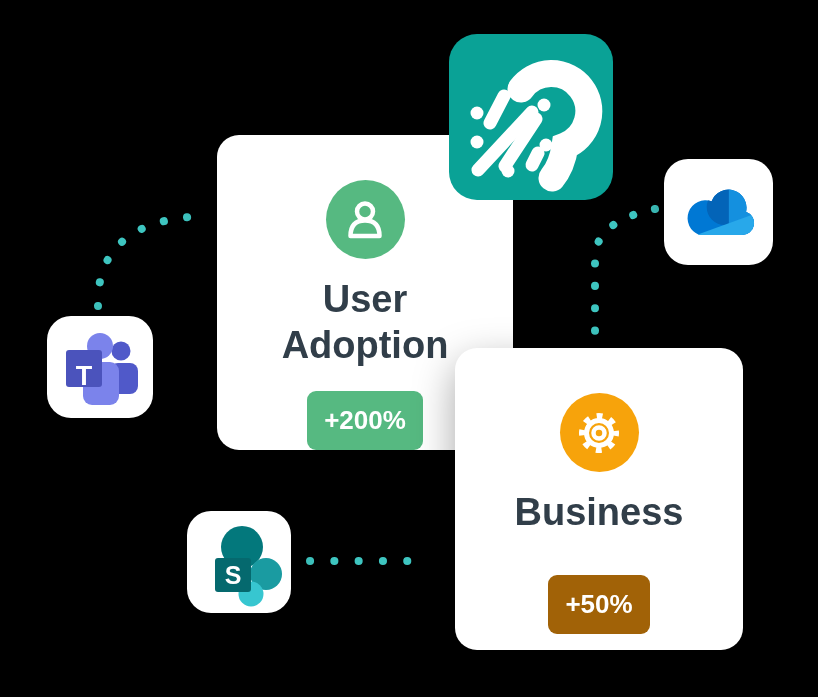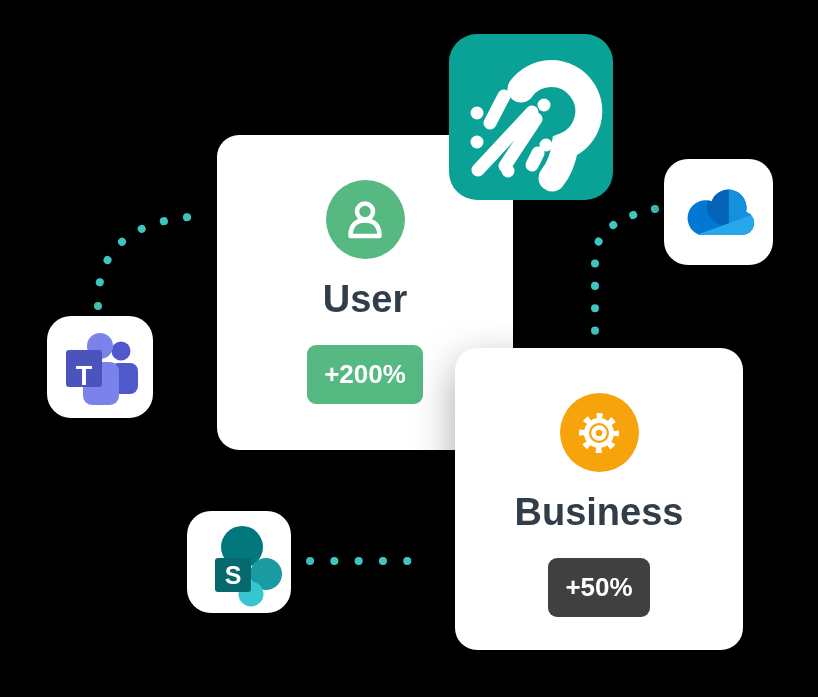--- a/index.html
+++ b/index.html
@@ -49,36 +49,37 @@
 
   <div class="card abs" style="left:217px;top:135px;width:296px;height:315px;">
     <div class="circle-icon" style="background:#56B981;margin-top:45px;">
       <svg width="48" height="48" viewBox="0 0 48 48">
         <circle cx="24" cy="15.5" r="8" fill="none" stroke="#fff" stroke-width="4.5"></circle>
         <path d="M 9.5 40 C 9.5 28 16 24.5 24 24.5 C 32 24.5 38.5 28 38.5 40 Z" fill="none" stroke="#fff" stroke-width="4.5" stroke-linejoin="round"></path>
       </svg>
     </div>
     <div class="title" style="margin-top:17px;">
       <div>User</div>
+      <div>Adoption</div>
     </div>
     <div class="badge" style="background:#56B981;margin-top:23px;">+200%</div>
   </div>
 
   <div class="card abs" style="left:455px;top:348px;width:288px;height:302px;z-index:4;">
     <div class="circle-icon" style="background:#F7A30B;margin-top:45px;">
       <svg width="56" height="56" viewBox="0 0 56 56">
         <circle cx="28" cy="28" r="16" fill="none" stroke="#fff" stroke-width="8" stroke-dasharray="5.5 7.07" stroke-dashoffset="2.7"></circle>
         <circle cx="28" cy="28" r="12.5" fill="none" stroke="#fff" stroke-width="5"></circle>
         <circle cx="28" cy="28" r="5.5" fill="none" stroke="#fff" stroke-width="4.5"></circle>
       </svg>
     </div>
     <div class="title" style="margin-top:17px;">
       <div>Business</div>
     </div>
-    <div class="badge" style="background:#404040;margin-top:23px;">+50%</div>
+    <div class="badge" style="background:#a16207;margin-top:40px;">+50%</div>
   </div>
 
   <div id="brand-logo" class="abs" style="background:#0AA296;">
     <svg width="164" height="166" viewBox="0 0 164 166">
       <g stroke="#fff" fill="none" stroke-linecap="round">
         <path d="M 72 55 A 37.5 37.5 0 1 1 116 112 Q 113 132 103 144" stroke-width="27"></path>
         <path d="M 55 62 L 41 89" stroke-width="13"></path>
         <path d="M 83 78 L 29 136" stroke-width="13"></path>
         <path d="M 87 85 L 56 132" stroke-width="13"></path>
         <path d="M 89 119 L 83 131" stroke-width="13"></path>

